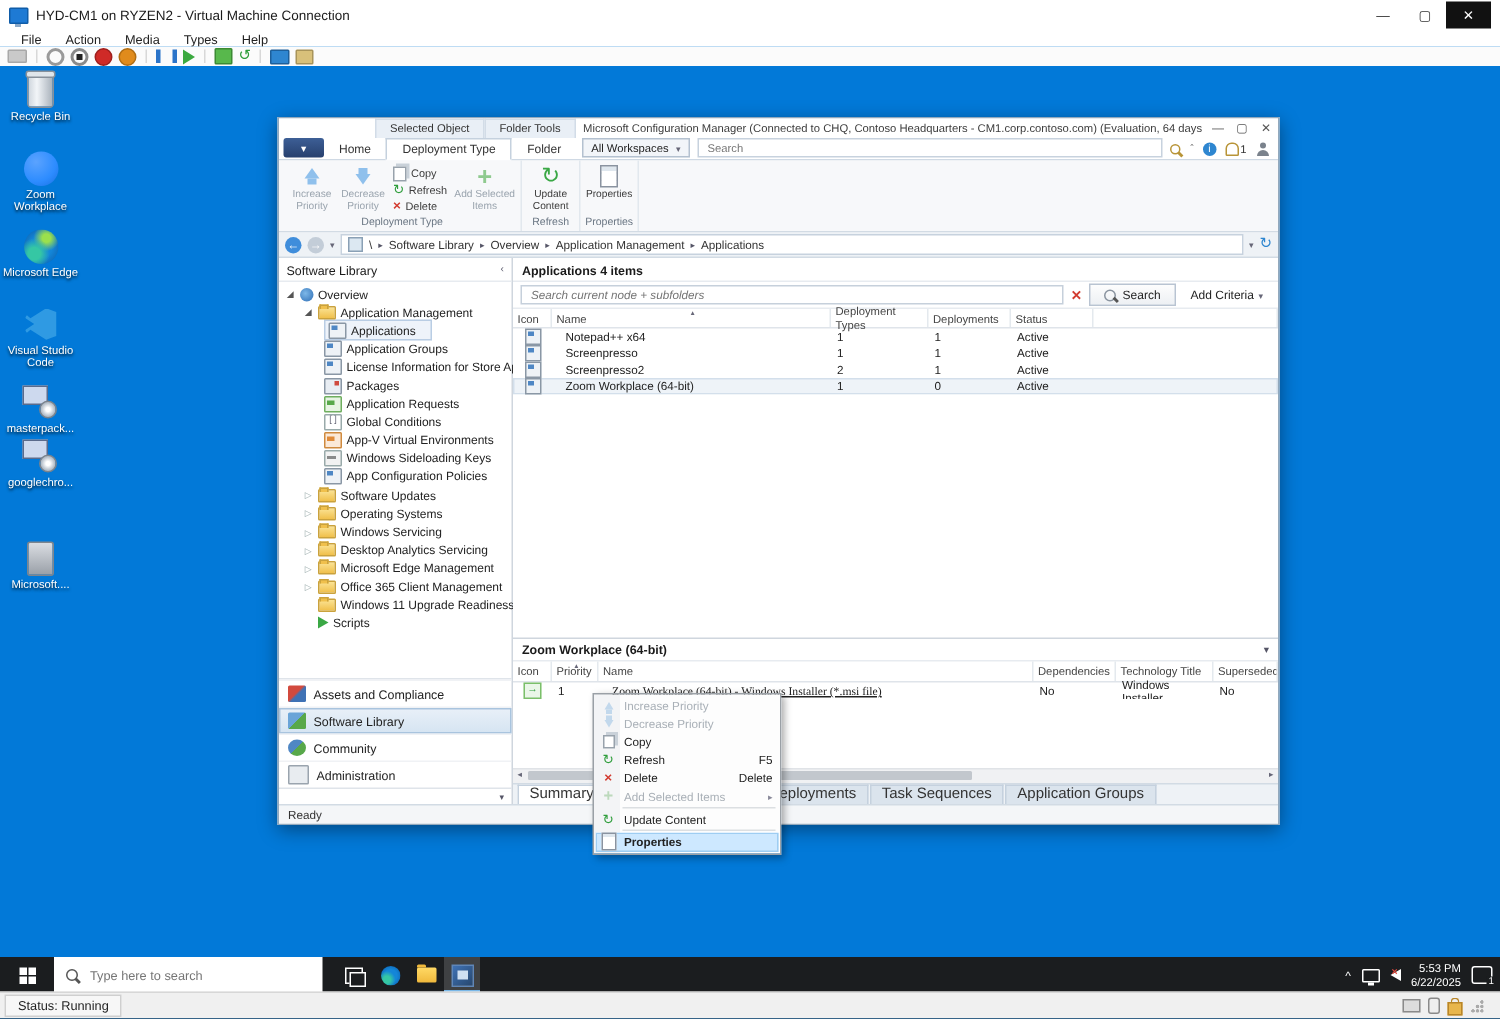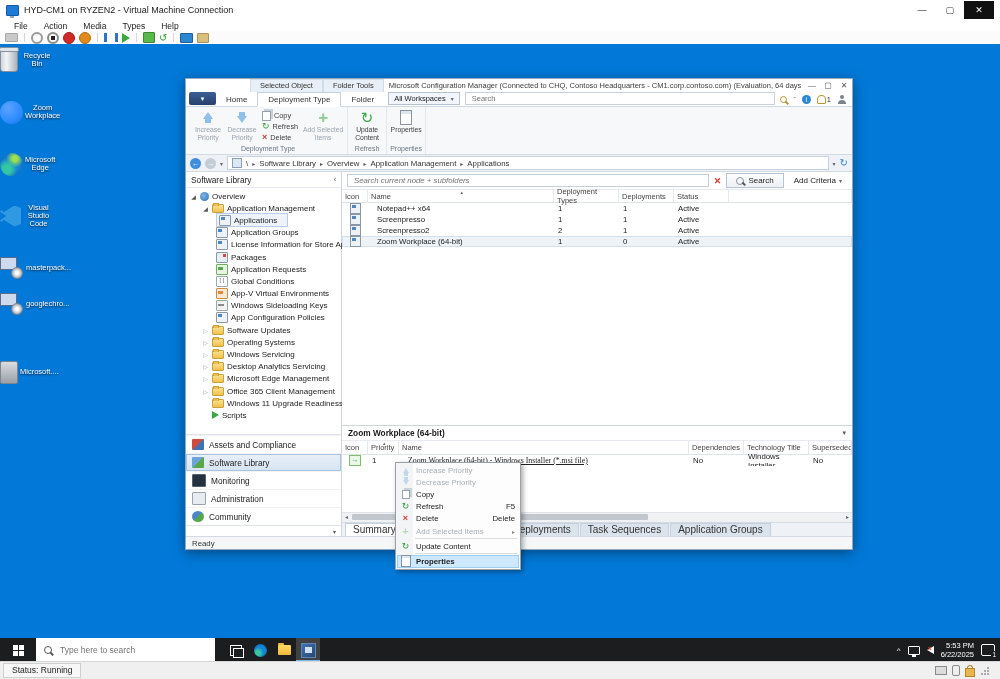--- a/index.html
+++ b/index.html
@@ -25,21 +25,21 @@
   .ic-red{width:10px;height:10px;background:#cf2a27;border-radius:50%;border:1px solid #9e1f1d;}
   .ic-org{width:10px;height:10px;background:#e08b1c;border-radius:50%;border:1px solid #b06c12;}
   .ic-pause{width:8px;height:9px;border-left:3px solid #2b74c9;border-right:3px solid #2b74c9;}
   .ic-play{width:0;height:0;border-top:5px solid transparent;border-bottom:5px solid transparent;border-left:8px solid #3ba93f;}
   .ic-chk{width:10px;height:9px;background:#58b84c;border:1px solid #3c8a34;border-radius:1px;}
   .ic-rev{font-size:10px;color:#2f9e3c;line-height:10px;}
   .ic-mon{width:11px;height:8px;background:#2e86d0;border:1px solid #1d5f9a;border-radius:1px;}
   .ic-shr{width:10px;height:8px;background:#d8c07a;border:1px solid #a8945a;border-radius:1px;}
   
   .vm{position:absolute;top:44px;left:0;right:0;height:618px;background:#0279d8;overflow:hidden;}
-  .dicon{position:absolute;left:0;width:54px;display:flex;align-items:center;gap:2px;}
+  .dicon{position:absolute;left:0;width:54px;display:flex;flex-direction:column;align-items:center;gap:2px;}
   .dicon .lbl{font-size:7.5px;line-height:8px;color:#fff;text-shadow:0 1px 2px rgba(0,0,0,.85);text-align:center;max-width:52px;}
   .art{height:24px;display:flex;align-items:center;justify-content:center;}
   .art-bin{width:16px;height:21px;background:linear-gradient(90deg,#cfd6dd,#f2f5f8 35%,#a9b2bb);border:1px solid #87909a;border-radius:2px 2px 3px 3px;position:relative;}
   .art-bin:before{content:"";position:absolute;left:-2px;top:-3px;right:-2px;height:3px;background:#dfe5ea;border:1px solid #87909a;border-radius:2px;}
   .art-zoom{width:23px;height:23px;border-radius:50%;background:radial-gradient(circle at 35% 30%,#5ba3ff,#2d8cff 60%,#1a6fe0);}
   .art-edge{width:23px;height:23px;border-radius:50%;background:radial-gradient(circle at 30% 70%,#35c7a4 18%,transparent 45%),radial-gradient(circle at 65% 25%,#9be04d 12%,transparent 38%),radial-gradient(circle at 50% 50%,#1486d8 45%,#0b5aa8);}
   .art-vsc{width:21px;height:21px;background:#2f9ae3;clip-path:polygon(68% 0,100% 12%,100% 88%,68% 100%,18% 68%,7% 78%,0 70%,30% 50%,0 30%,7% 22%,18% 32%);}
   .art-inst{width:24px;height:22px;position:relative;}
   .art-inst:before{content:"";position:absolute;left:0;top:0;width:15px;height:11px;background:#cdd9ee;border:1px solid #5a6b8c;}
   .art-inst:after{content:"";position:absolute;right:1px;bottom:0;width:10px;height:10px;border-radius:50%;background:radial-gradient(circle,#fff 20%,#b9c2cc 60%,#8f98a2);border:1px solid #7a838d;}
@@ -538,36 +538,33 @@
           <div class="wsnav">
             <div class="wsitem">
                 <span class="ws-ic ws-assets"></span>
                 <span>Assets and Compliance</span>
               </div>
             <div class="wsitem selected">
                 <span class="ws-ic ws-softlib"></span>
                 <span>Software Library</span>
               </div>
             <div class="wsitem">
-                <span class="ws-ic ws-mon"></span>
-                <span>Monitoring</span>
+                <span class="ws-ic ws-comm"></span>
+                <span>Community</span>
               </div>
             <div class="wsitem">
                 <span class="ws-ic ws-admin"></span>
                 <span>Administration</span>
               </div>
-            <div class="wsitem">
-                <span class="ws-ic ws-comm"></span>
-                <span>Community</span>
-              </div>
             <div class="ws-collapse">▾</div>
           </div>
         </div>
 
         <div class="cm-main">
+          <div class="main-h">Applications 4 items</div>
           <div class="srow">
             <span class="sinput">
               <input placeholder="Search current node + subfolders" style="">
             </span>
             <span class="sx">✕</span>
             <span class="sbtn">
               <span class="mag" style="border-color:#8a94a0"></span>
               <span>Search</span>
             </span>
             <span class="addcrit">

